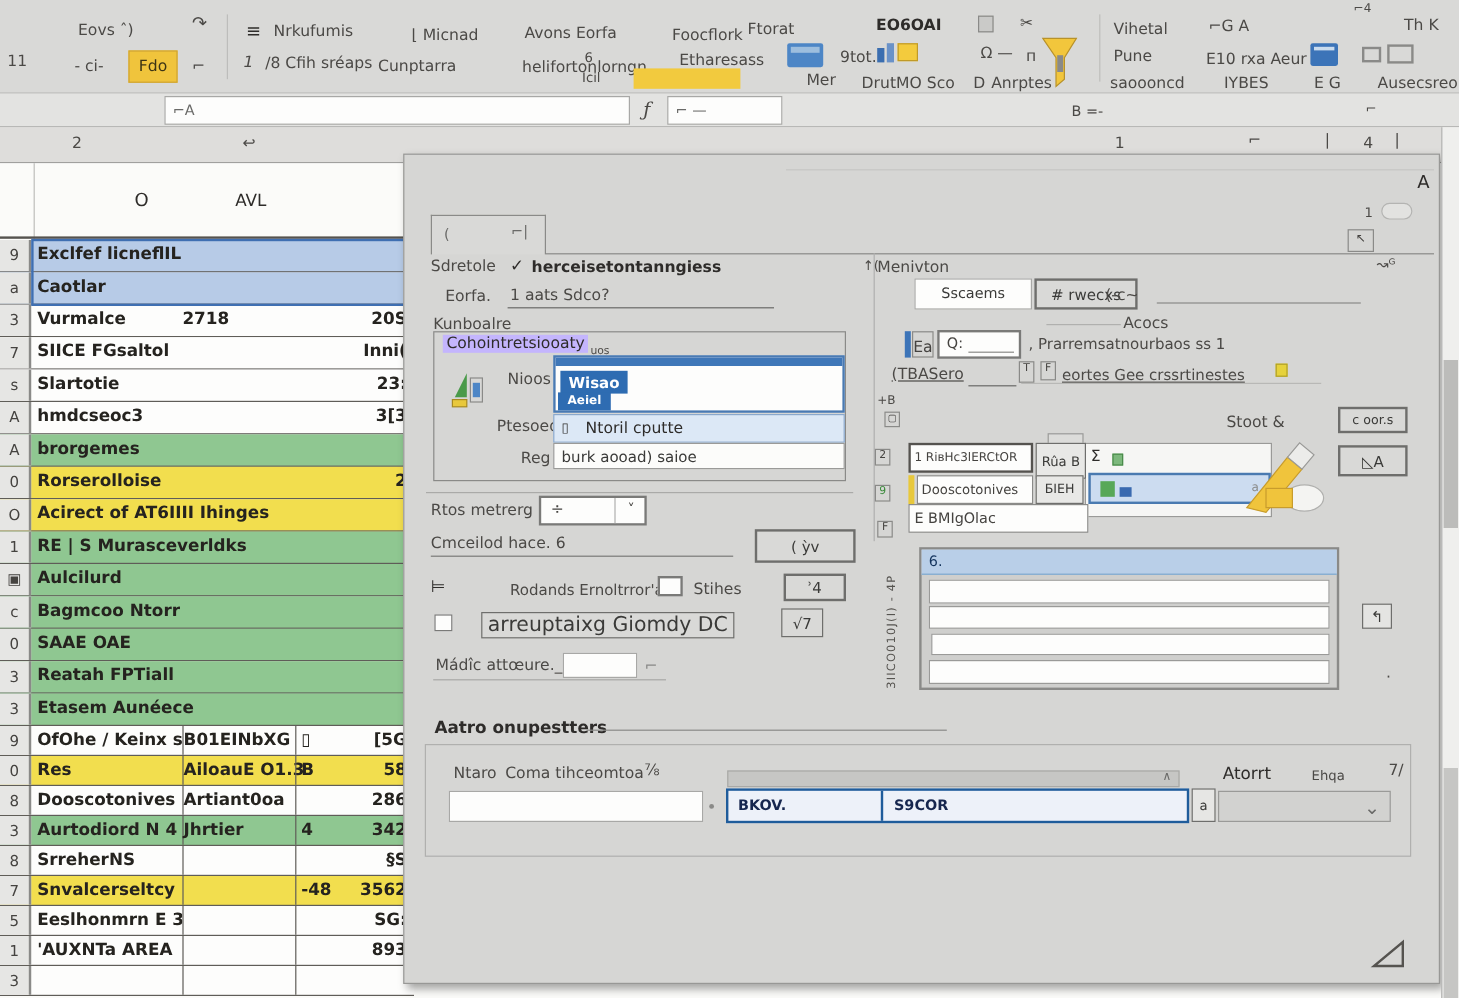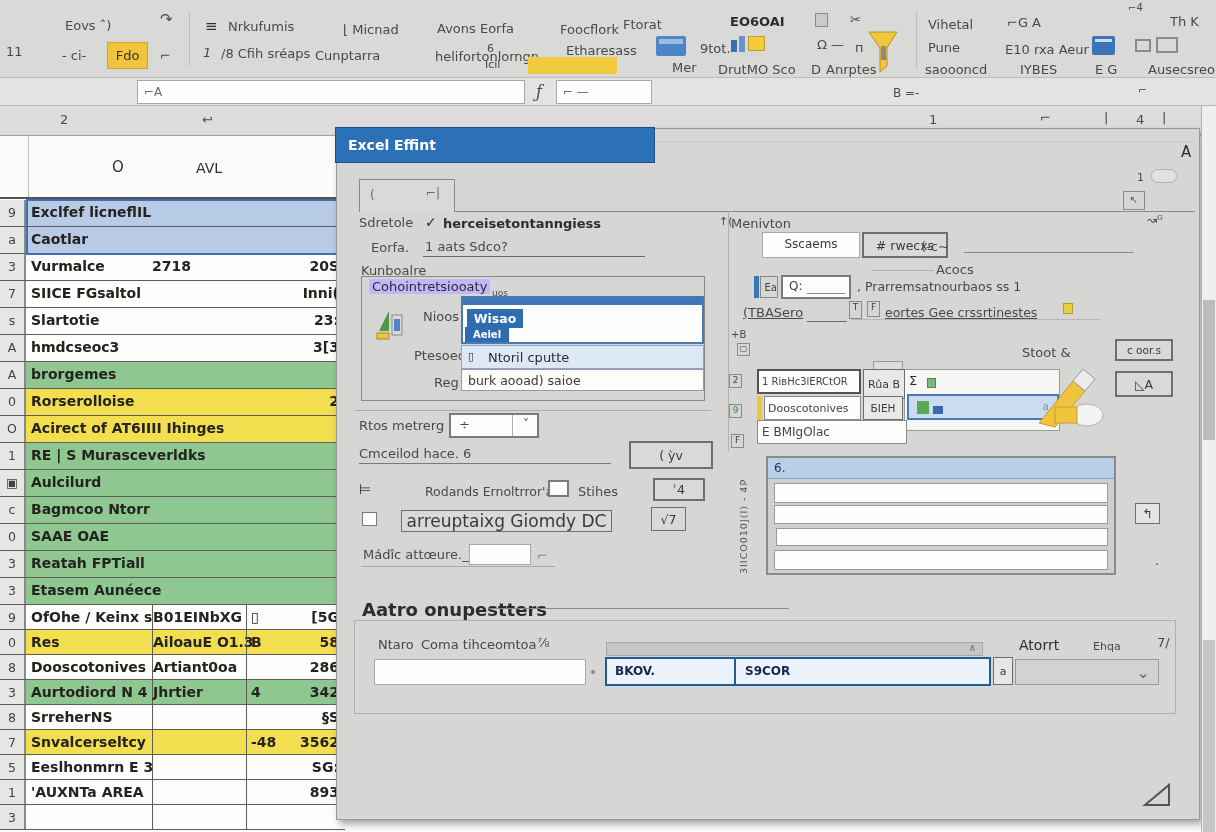--- a/index.html
+++ b/index.html
@@ -357,21 +357,20 @@
         <div class="cc">
           <span class="ccl"></span>
           <span class="ccr"></span>
         </div>
       </div>
     </div>
   <div class="selbox"></div>
 
   <div class="dialog">
     <div class="hl" style="left:318px;top:12px;width:540px;height:1px;background:#c6c6c4;"></div>
-    <div class="dtitle"><span>Excel Effint</span></div>
 
     <div class="tab">
       <span style="position:absolute;left:10px;top:8px;">(</span>
       <span style="position:absolute;right:14px;top:6px;">⌐|</span>
     </div>
     <div class="hl" style="left:118px;top:82px;width:740px;height:1px;"></div>
 
     <span class="L" style="left:22px;top:86px;">Sdretole</span>
     <span class="L dk" style="left:88px;top:85px;font-weight:700;font-size:14px;">✓</span>
     <span class="L dk" style="left:106px;top:87px;font-weight:600;">herceisetontanngiess</span>
@@ -421,21 +420,21 @@
     <div class="btn" style="left:316px;top:349px;width:52px;height:23px;">ʾ4</div>
     <div class="chk" style="left:25px;top:383px;width:15px;height:14px;border-width:1.5px;"></div>
     <div class="btn" style="left:64px;top:381px;width:211px;height:22px;border-width:1.5px;font-size:17px;">arreuptaixg Giomdy DC</div>
     <div class="btn" style="left:314px;top:378px;width:35px;height:24px;border-width:1.5px;">√7</div>
 
     <span class="L" style="left:26px;top:418px;">Mádîc attœure._</span>
     <div class="inp" style="left:132px;top:415px;width:62px;height:21px;"></div>
     <span class="L" style="left:200px;top:419px;color:#8a8a88;">⌐</span>
     <div class="hl" style="left:24px;top:437px;width:194px;height:1px;background:#a8a8a6;"></div>
 
-    <span class="L dk" style="left:25px;top:470px;font-size:18px;font-weight:600;">Aatro onupestters</span>
+    <span class="L dk" style="left:25px;top:470px;font-size:14px;font-weight:600;">Aatro onupestters</span>
     <div class="hl" style="left:152px;top:479px;width:300px;height:1px;"></div>
     <div class="grp" style="left:17px;top:491px;width:822px;height:94px;border-color:#b0b0ae;"></div>
     <span class="L" style="left:41px;top:508px;">Ntaro</span>
     <span class="L" style="left:84px;top:508px;">Coma tihceomtoa</span>
     <span class="L" style="left:200px;top:506px;">⅞</span>
     <div class="inp" style="left:37px;top:530px;width:212px;height:26px;"></div>
     <div style="position:absolute;left:254px;top:541px;width:4px;height:4px;border-radius:2px;background:#8a8a88;"></div>
 
     <div style="position:absolute;left:269px;top:513px;width:377px;height:14px;background:#c6c6c4;border:1px solid #a8a8a6;">
       <span style="position:absolute;right:6px;top:-1px;font-size:10px;color:#6a6a68;">∧</span>
@@ -457,21 +456,21 @@
     <span class="L" style="left:382px;top:86px;font-size:11px;">↑(</span>
     <span class="L" style="left:394px;top:87px;">Menivton</span>
     <div class="inp" style="left:425px;top:103px;width:98px;height:26px;padding:4px 6px;color:#3a3a38;text-align:center;">Sscaems</div>
     <div class="btn" style="left:525px;top:103px;width:86px;height:26px;"># rwecxs</div>
     <span class="L" style="left:584px;top:110px;">(-c~</span>
     <div class="hl" style="left:627px;top:123px;width:170px;height:1px;"></div>
     <span class="L" style="left:599px;top:133px;">Acocs</span>
     <div class="hl" style="left:535px;top:141px;width:62px;height:1px;background:#b0b0ae;"></div>
     <div style="position:absolute;left:417px;top:145px;width:24px;height:26px;">
       <div style="position:absolute;left:0;top:2px;width:5px;height:22px;background:#3c74b8;"></div>
-      <div style="position:absolute;left:6px;top:2px;width:18px;height:22px;border:1px solid #8a8a88;font-size:10px;text-align:right;padding-top:5px;">Ea</div>
+      <div style="position:absolute;left:6px;top:2px;width:18px;height:22px;border:1px solid #8a8a88;font-size:13px;text-align:left;padding-top:5px;">Ea</div>
     </div>
     <div style="position:absolute;left:444px;top:146px;width:70px;height:24px;background:#fdfdfc;border:2px solid #7a7a78;">
       <span style="position:absolute;left:6px;top:2px;font-size:12px;">Q:</span>
       <div style="position:absolute;left:24px;bottom:3px;width:38px;height:1px;background:#8a8a88;"></div>
     </div>
     <span class="L" style="left:520px;top:150px;font-size:12.5px;">, Prarremsatnourbaos ss 1</span>
     <span class="L u" style="left:406px;top:176px;">(TBASero</span>
     <div class="hl" style="left:470px;top:192px;width:40px;height:1px;background:#6a6a68;"></div>
     <div class="box" style="left:512px;top:172px;width:13px;height:18px;font-size:9px;text-align:center;">T</div>
     <div class="box" style="left:530px;top:172px;width:13px;height:16px;font-size:9px;text-align:center;">F</div>

